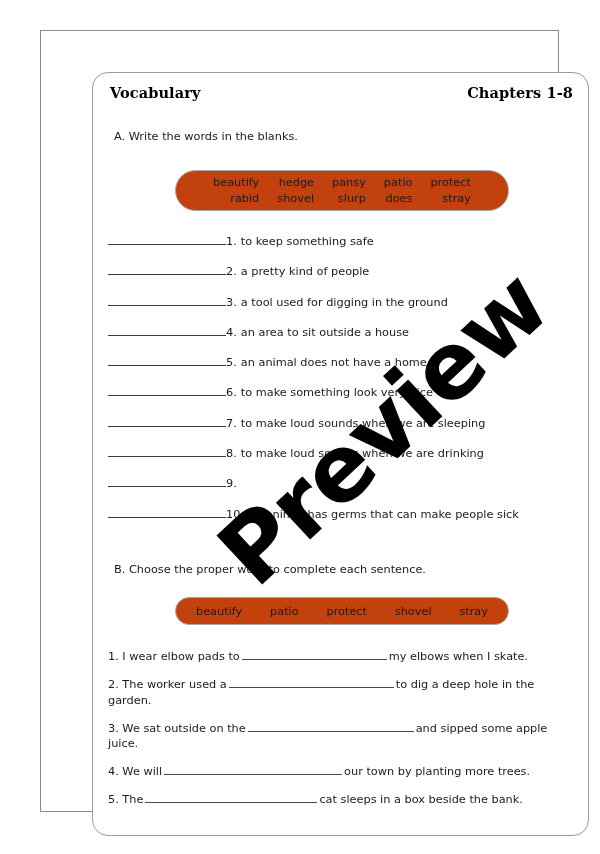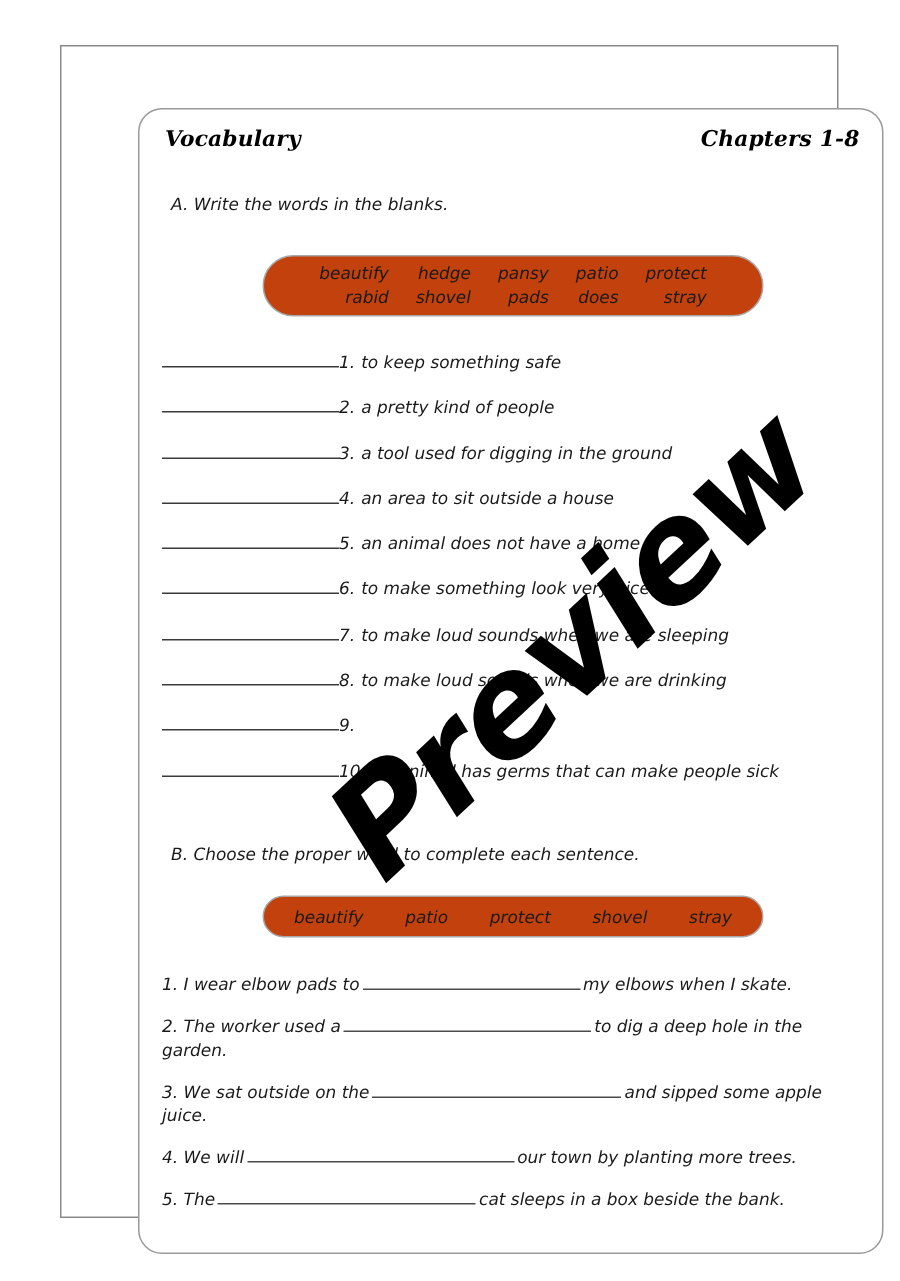--- a/index.html
+++ b/index.html
@@ -31,21 +31,20 @@
     position: absolute;
     left: 51px;
     top: 41px;
     width: 497px;
     height: 764px;
     border: 1px solid #9a9a9a;
     border-radius: 16px;
     background: #ffffff;
     box-sizing: border-box;
     overflow: hidden;
-    font-style: italic;
   }
 
   .sheet {
     position: absolute;
     left: 0; top: 0;
     width: 497px;
     height: 764px;
   }
 
   
@@ -212,21 +211,21 @@
         <div class="wb-col">
           <span>beautify</span>
           <span>rabid</span>
         </div>
         <div class="wb-col">
           <span>hedge</span>
           <span>shovel</span>
         </div>
         <div class="wb-col">
           <span>pansy</span>
-          <span>pads</span>
+          <span>slurp</span>
         </div>
         <div class="wb-col">
           <span>patio</span>
           <span>does</span>
         </div>
         <div class="wb-col">
           <span>protect</span>
           <span>stray</span>
         </div>
       </div>

